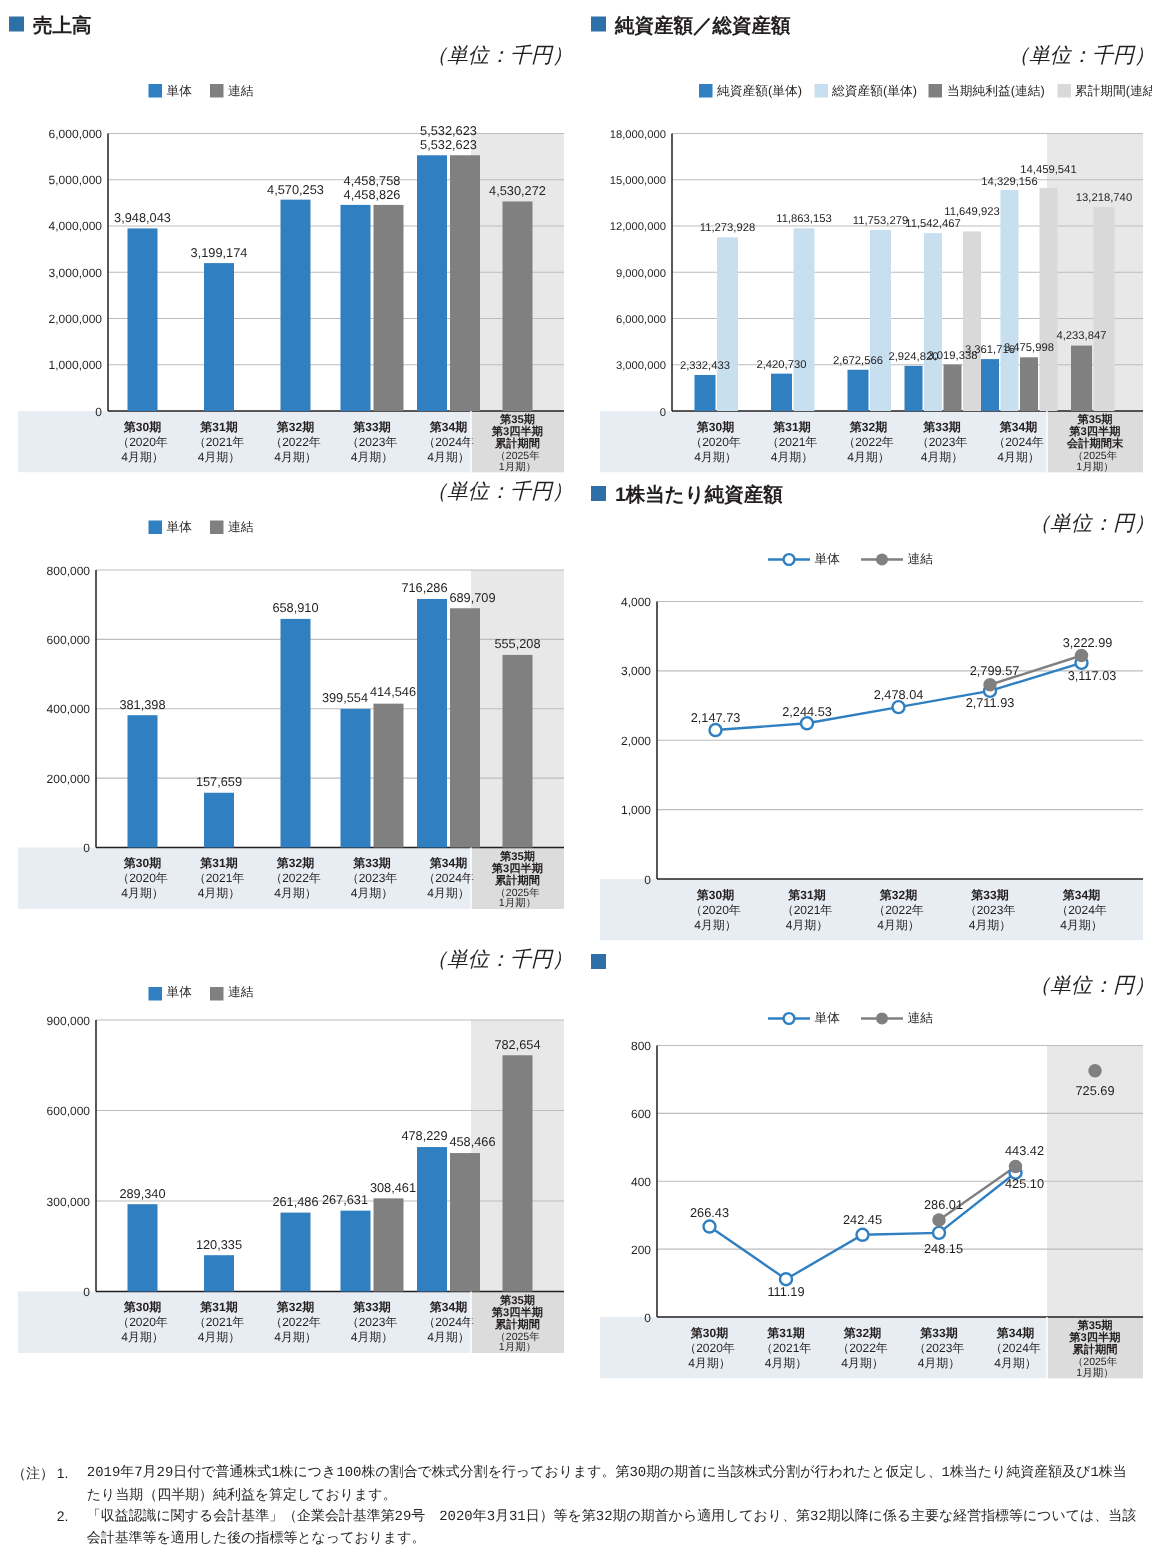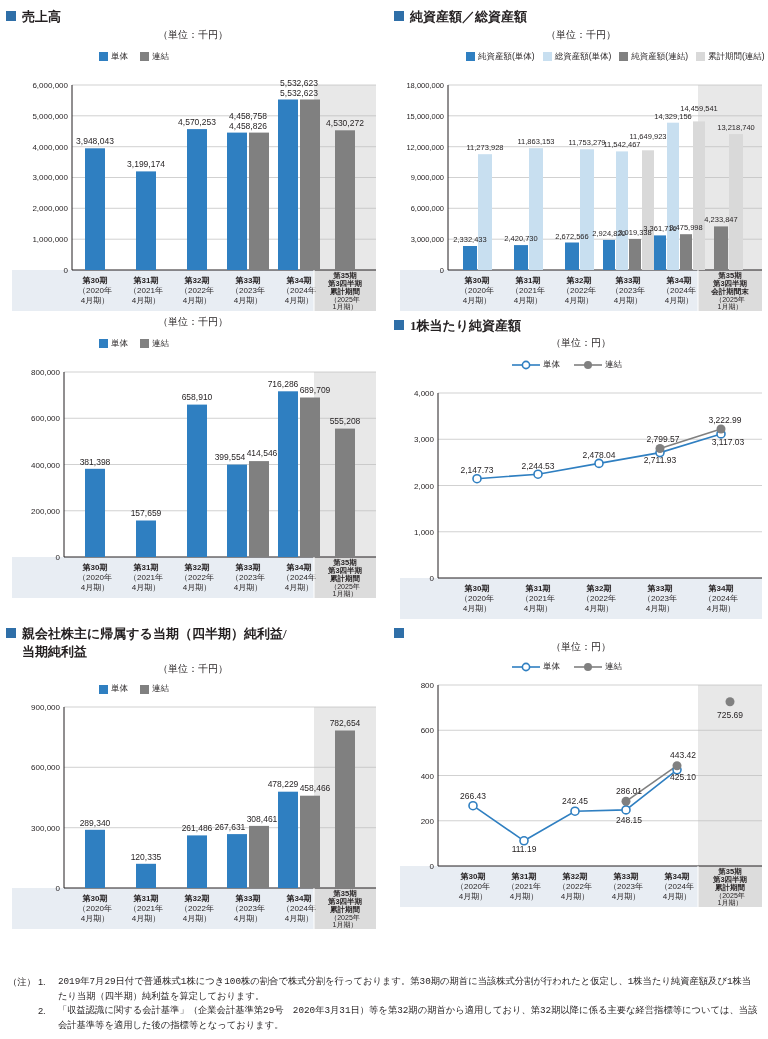--- a/index.html
+++ b/index.html
@@ -17,28 +17,28 @@
     column-gap:8px;
     row-gap:4px;
     padding:6px 0 0 4px;
     box-sizing:border-box;
   }
   .panel{position:relative;}
   .panel-title{
     display:flex;align-items:flex-start;gap:6px;
     font-size:13px;font-weight:bold;line-height:1.35;
     margin:2px 0 2px 2px;
-    font-family:Liberation Serif, serif;
   }
   .panel-title .sq{
     width:10px;height:10px;background:#2f6fa8;flex:0 0 auto;margin-top:3px;
   }
   .unit{
-    text-align:center;font-size:10px;color:#231f20;
+    text-align:right;font-size:14px;color:#231f20;
     margin:0 2px 1px 0;
+    font-style:italic;
   }
   .chart-wrap{position:relative;}
   .chart-svg{display:block;}
   .legend{
     position:absolute;display:flex;gap:12px;align-items:flex-end;
     font-size:8.5px;
   }
   .legend .item{display:flex;align-items:center;gap:3px;white-space:nowrap;}
   .legend .swatch{width:9px;height:9px;display:inline-block;}
   .notes{
@@ -247,21 +247,21 @@
           <span class="item">
             <span class="swatch" style="background:#2f7fc1"></span>
             <span>純資産額(単体)</span>
           </span>
           <span class="item">
             <span class="swatch" style="background:#c8dff0"></span>
             <span>総資産額(単体)</span>
           </span>
           <span class="item">
             <span class="swatch" style="background:#808080"></span>
-            <span>純資産額(連結)</span>
+            <span>当期純利益(連結)</span>
           </span>
           <span class="item">
             <span class="swatch" style="background:#d9d9d9"></span>
             <span>累計期間(連結)</span>
           </span>
         </div>
       </div>
     </div>
 
     <div class="panel">
@@ -418,27 +418,20 @@
               <line x1="0" y1="5" x2="28" y2="5" stroke="#808080" stroke-width="1.6"></line>
               <circle cx="14" cy="5" r="4" fill="#808080"></circle>
             </svg>
             <span>連結</span>
           </span>
         </div>
       </div>
     </div>
 
     <div class="panel">
-      <div class="panel-title">
-        <span class="sq"></span>
-        <span>
-          <span>親会社株主に帰属する当期（四半期）純利益/</span><br>
-          <span>当期純利益</span>
-        </span>
-      </div>
       <div class="unit">（単位：千円）</div>
       <div class="chart-wrap">
         <svg class="chart-svg" width="380" height="252" viewBox="0 0 380 252">
           <rect x="310" y="30" width="62" height="181" fill="#e8e8e8"></rect>
           <rect x="8" y="211" width="364" height="41" fill="#e8edf3"></rect>
           <rect x="310" y="211" width="62" height="41" fill="#dcdcdc"></rect>
           <g stroke="#bdbdbd" stroke-width="0.7">
             <line x1="60" y1="30" x2="372" y2="30"></line>
             <line x1="60" y1="90.3" x2="372" y2="90.3"></line>
             <line x1="60" y1="150.7" x2="372" y2="150.7"></line>

